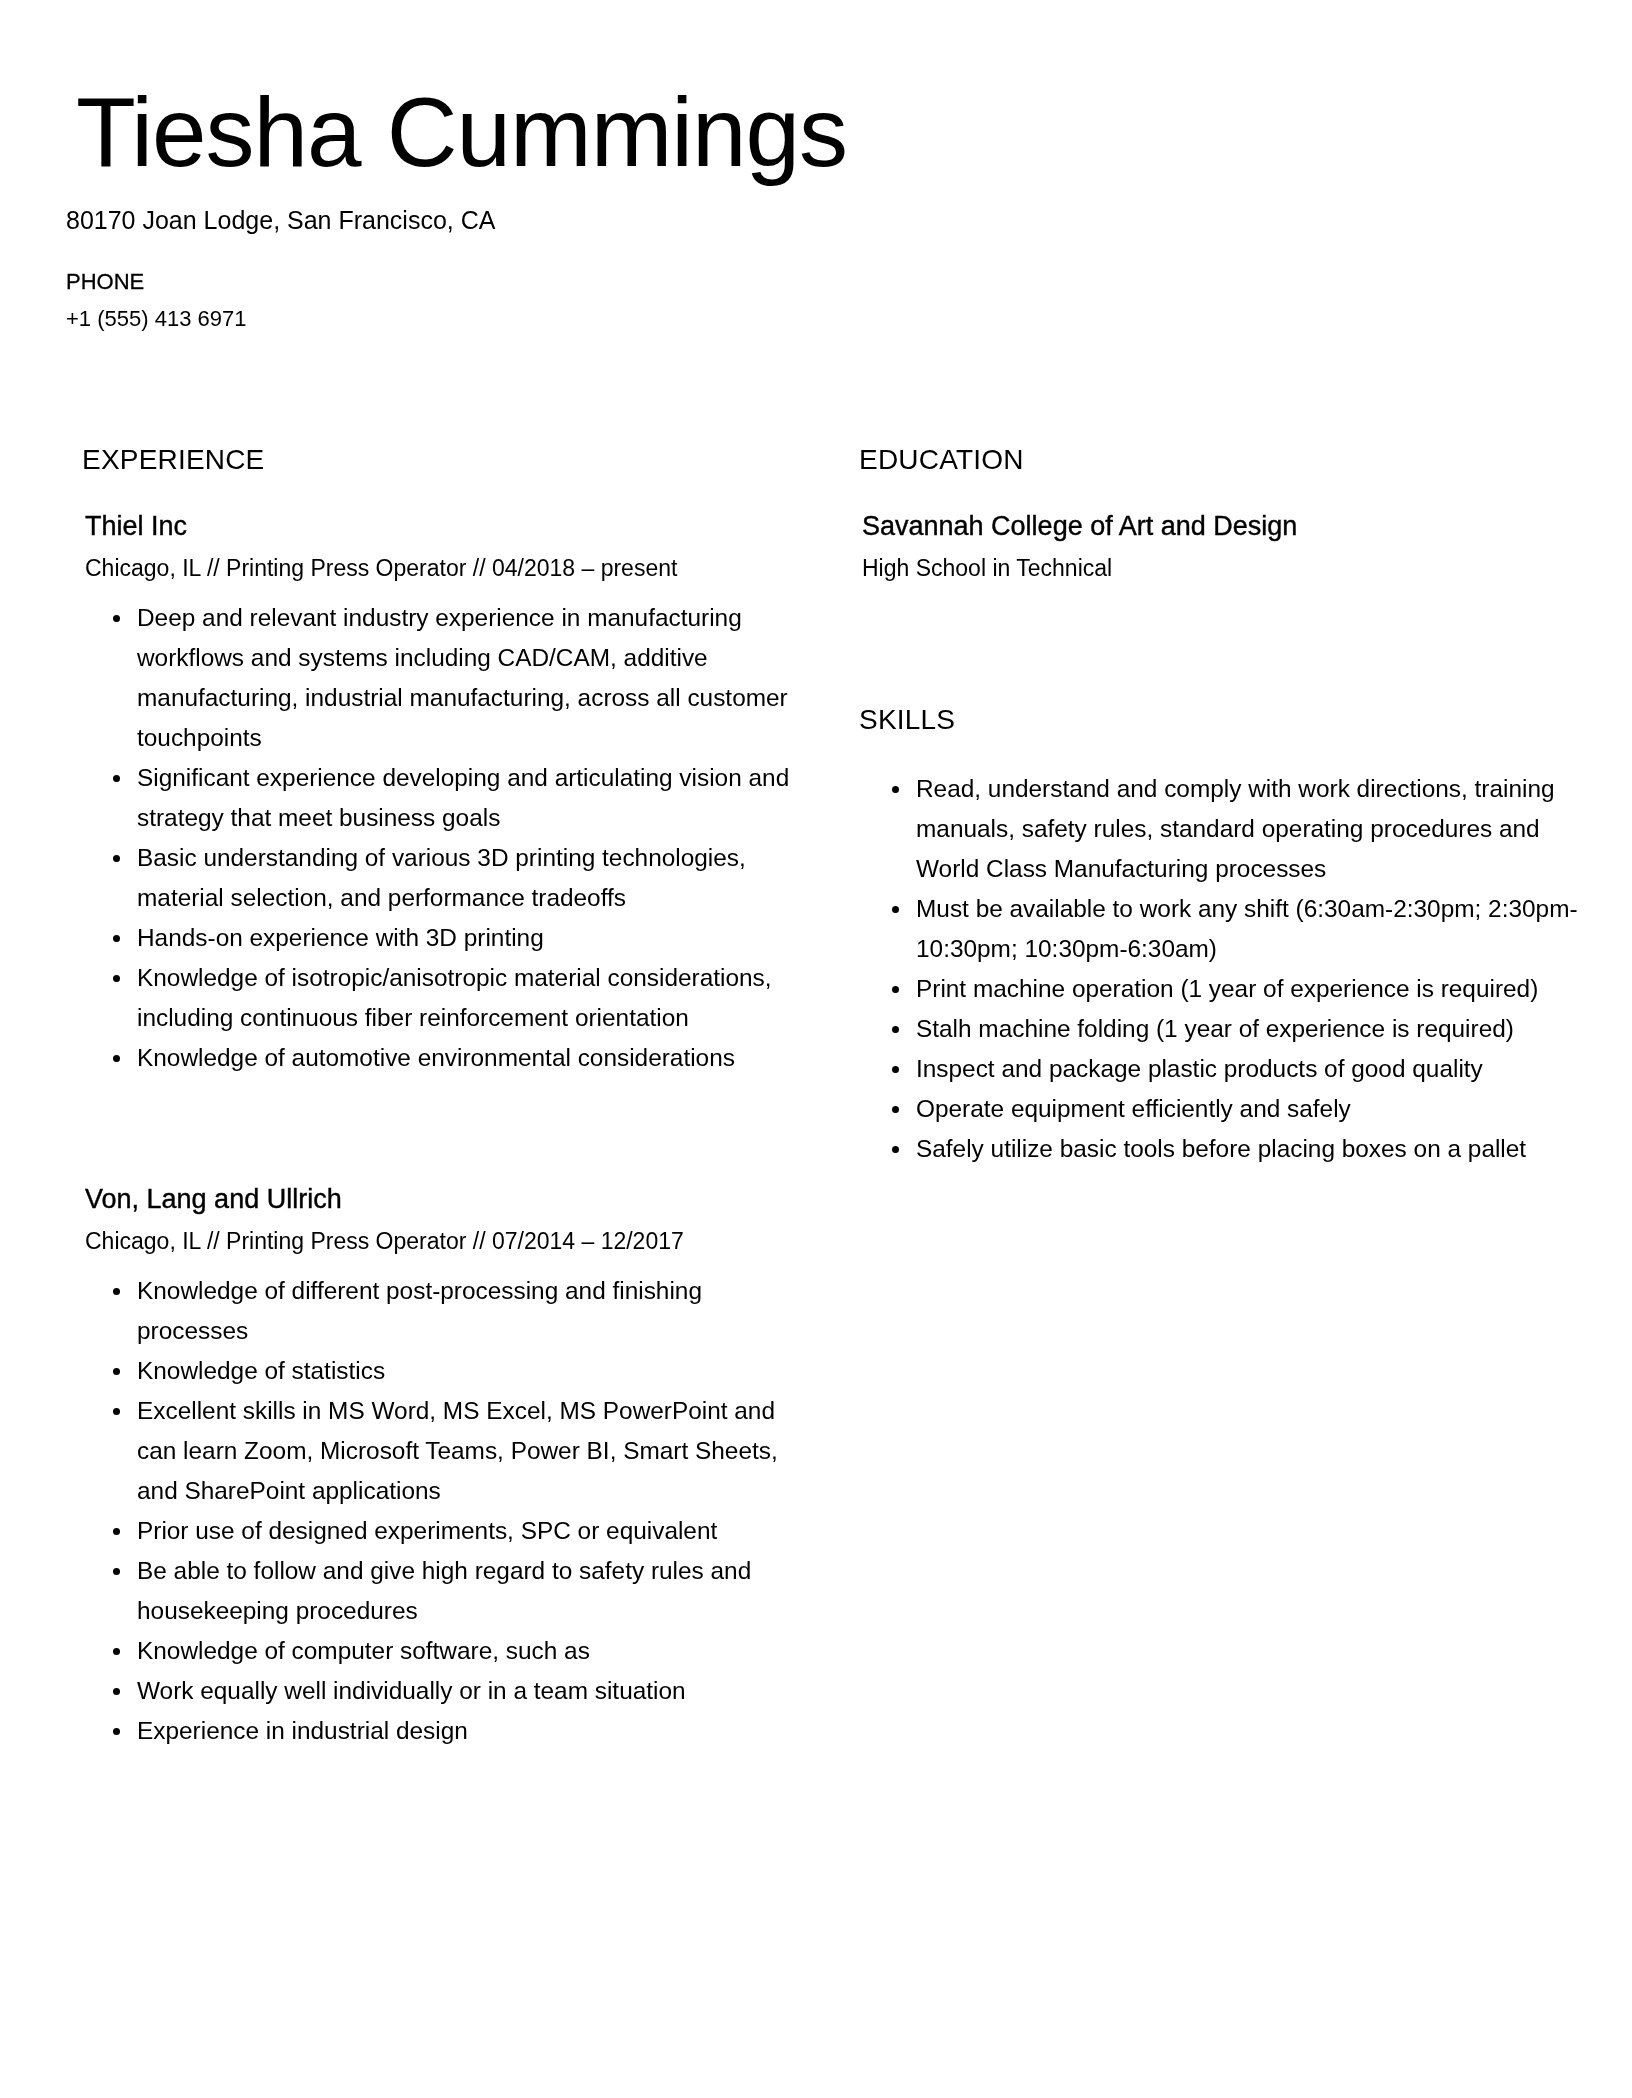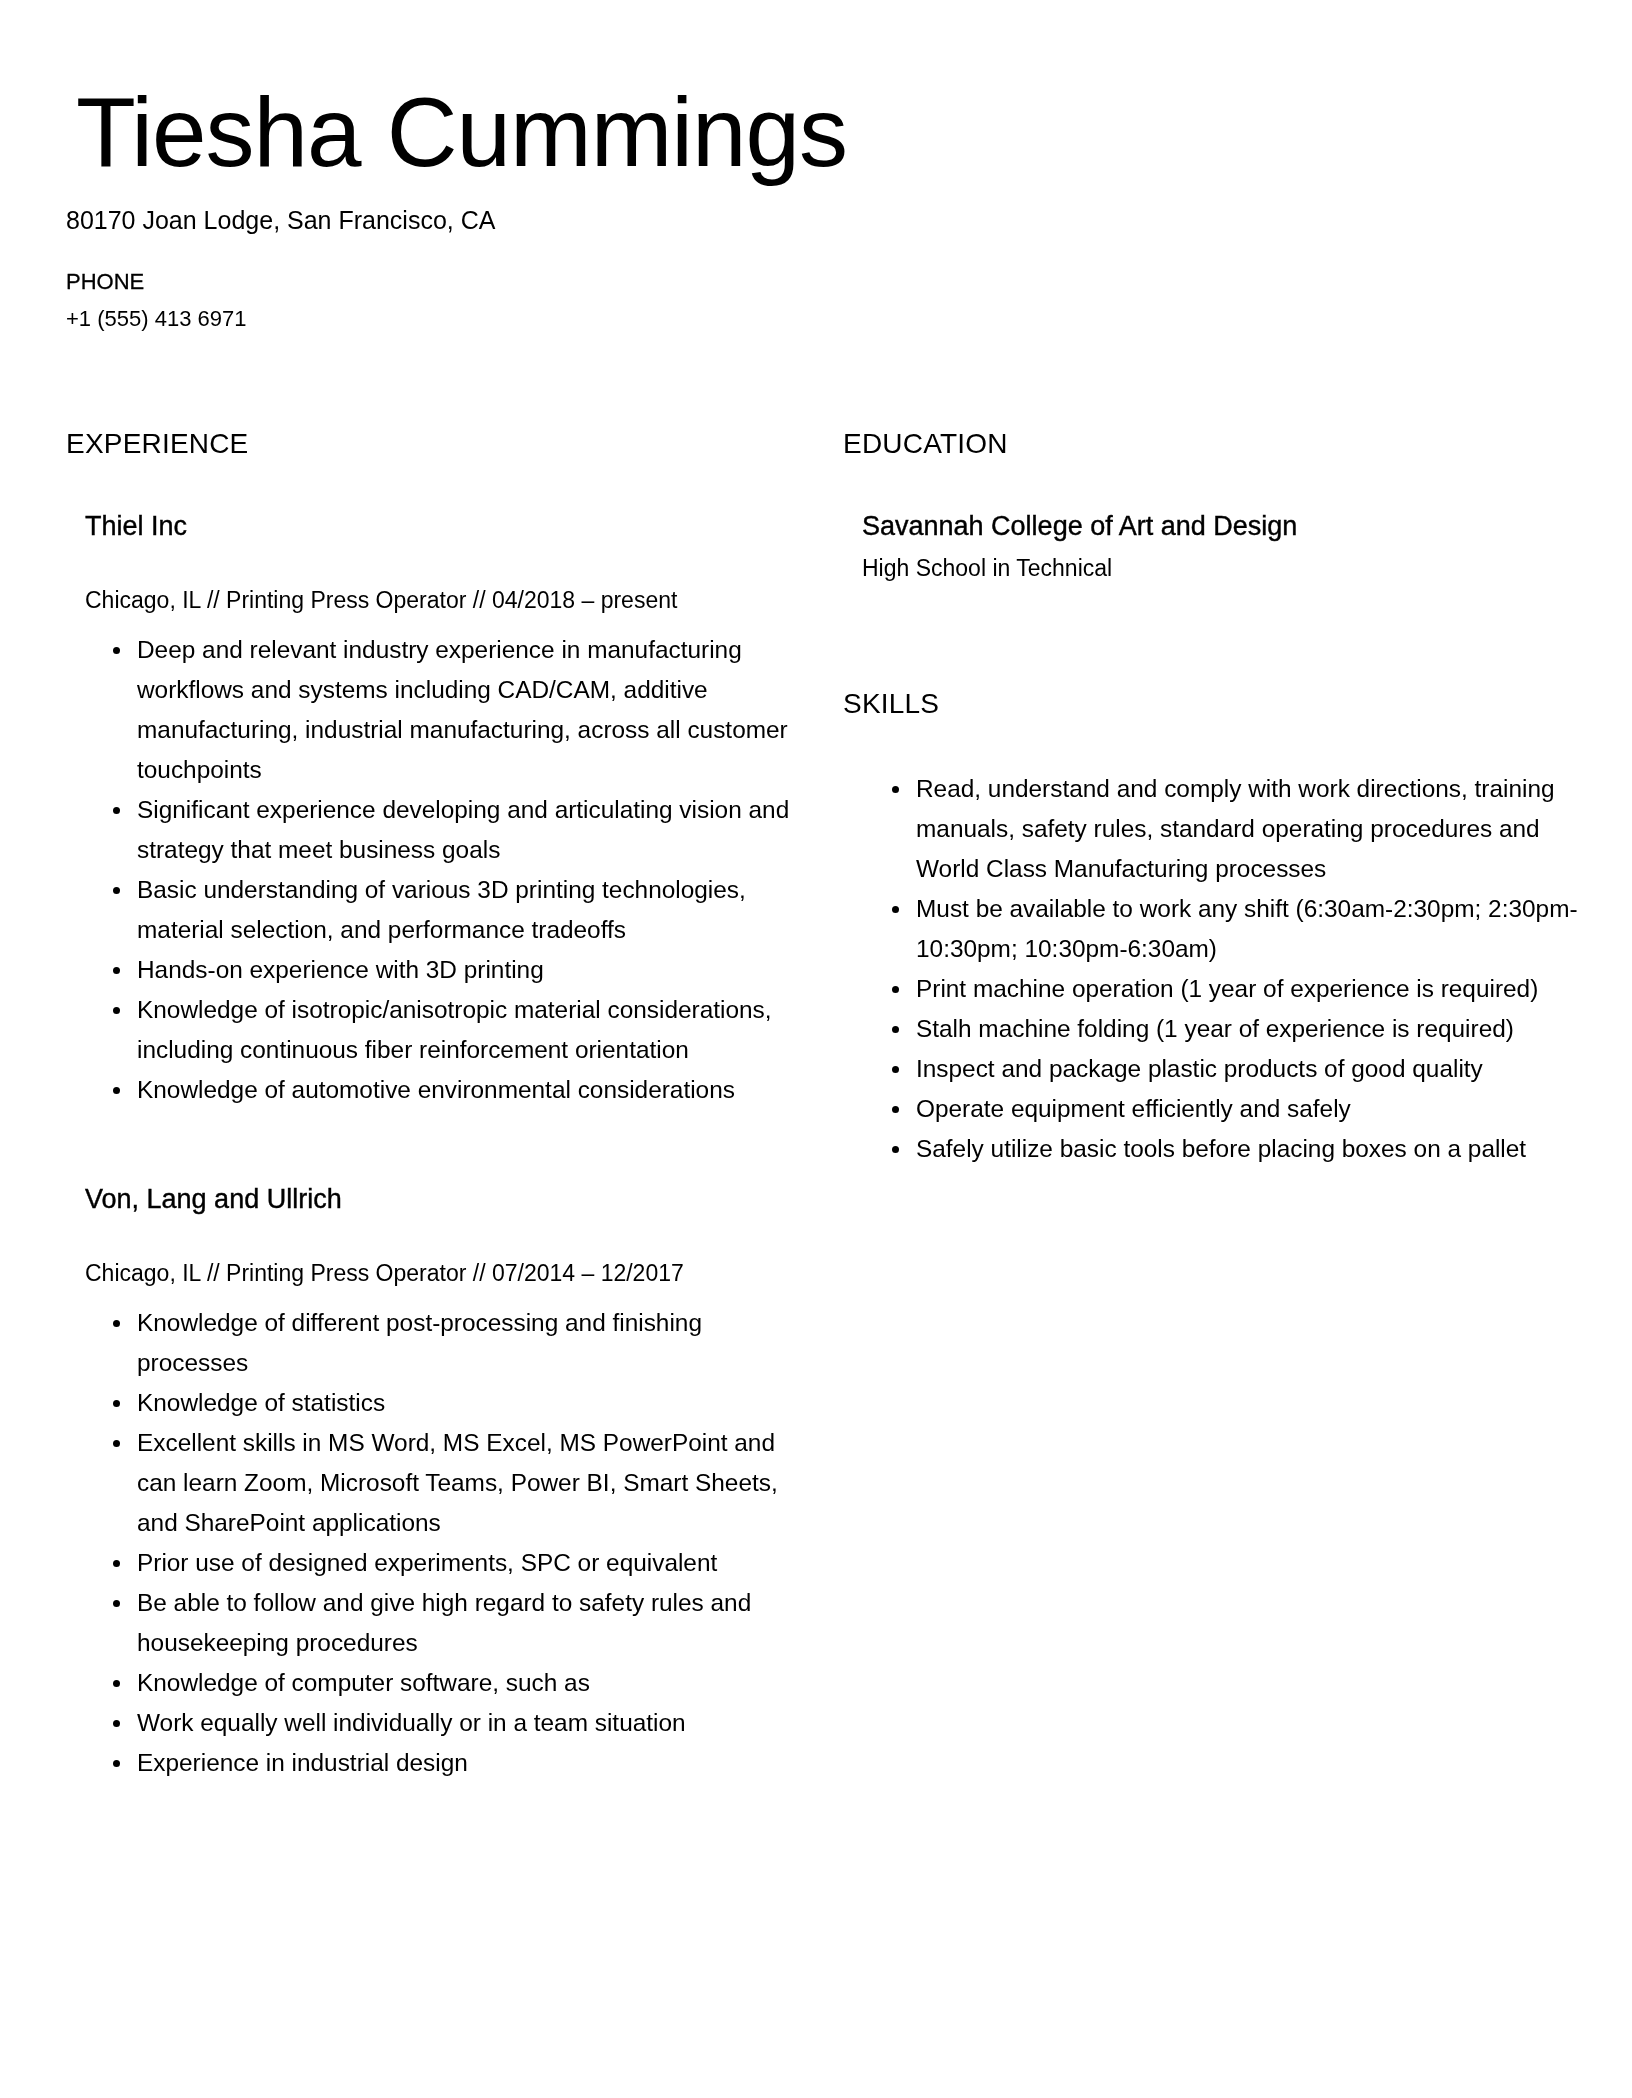--- a/index.html
+++ b/index.html
@@ -9,30 +9,30 @@
     }
     .abs { position: absolute; white-space: nowrap; }
     .name {
       left: 64px; top: 64px; font-size: 98px; line-height: 112px;
       font-weight: normal; letter-spacing: -1px; margin: 12px;
     }
     .address { left: 66px; top: 202px; font-size: 25px; line-height: 36px; }
     .phone-label { left: 66px; top: 266px; font-size: 22px; line-height: 32px; font-weight: normal; -webkit-text-stroke: 0.3px #000; }
     .phone-value { left: 66px; top: 303px; font-size: 22px; line-height: 32px; }
 
-    .section-title { font-size: 28px; line-height: 40px; font-weight: normal; margin: 0; letter-spacing: 0.2px; }
+    .section-title { font-size: 28px; line-height: 40px; font-weight: normal; margin: 16px; letter-spacing: 0.2px; }
     .exp-title { left: 66px; top: 424px; }
     .edu-title { left: 843px; top: 424px; }
     .skills-title { left: 843px; top: 684px; }
 
     .job { position: absolute; left: 85px; width: 720px; }
     .job-1 { top: 504px; }
     .job-2 { top: 1177px; }
     .job-heading { font-size: 27px; line-height: 44px; height: 44px; font-weight: normal; -webkit-text-stroke: 0.4px #000; margin: 0; white-space: nowrap; }
-    .job-meta { font-size: 23px; line-height: 40px; height: 42px; white-space: nowrap; margin-top: 32px; }
+    .job-meta { font-size: 23px; line-height: 40px; height: 42px; white-space: nowrap; }
     ul.bullets {
       list-style: none; margin: 4px; padding: 0;
     }
     ul.bullets li {
       position: relative; padding-left: 48px; font-size: 24.4px; line-height: 40px;
     }
     ul.bullets li .dot {
       position: absolute; left: 24px; top: 17px; width: 7px; height: 7px; border-radius: 50%; background: #000;
     }
     .job ul.bullets { margin-top: 8px; width: 706px; }

